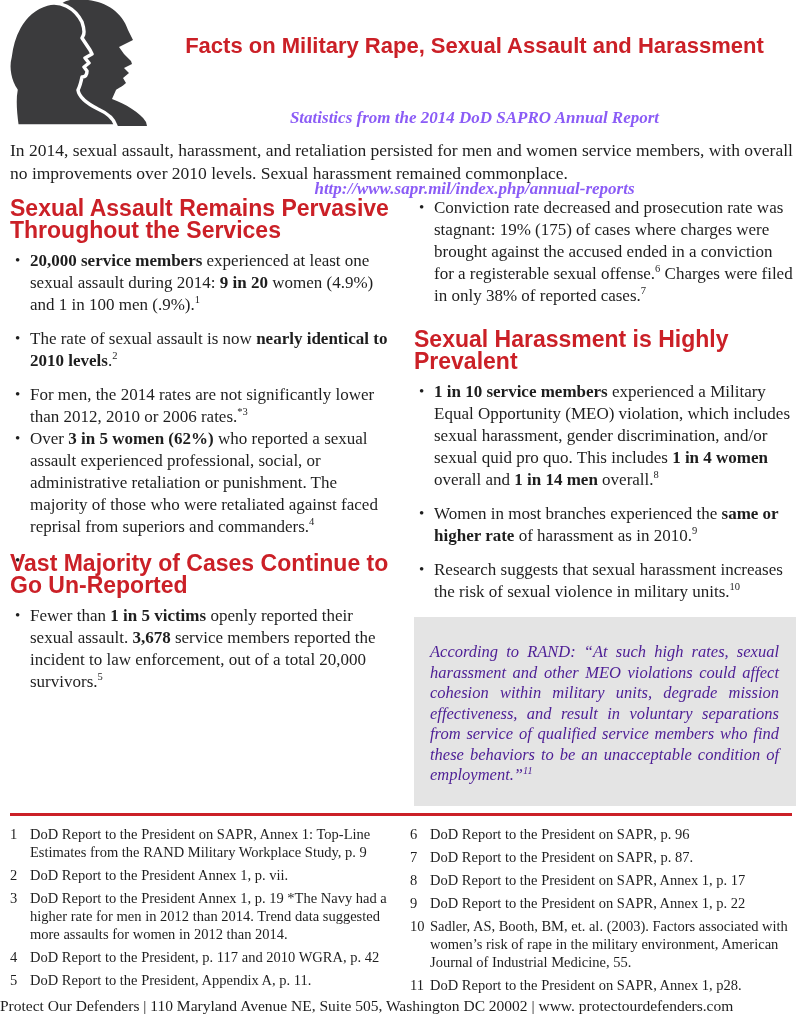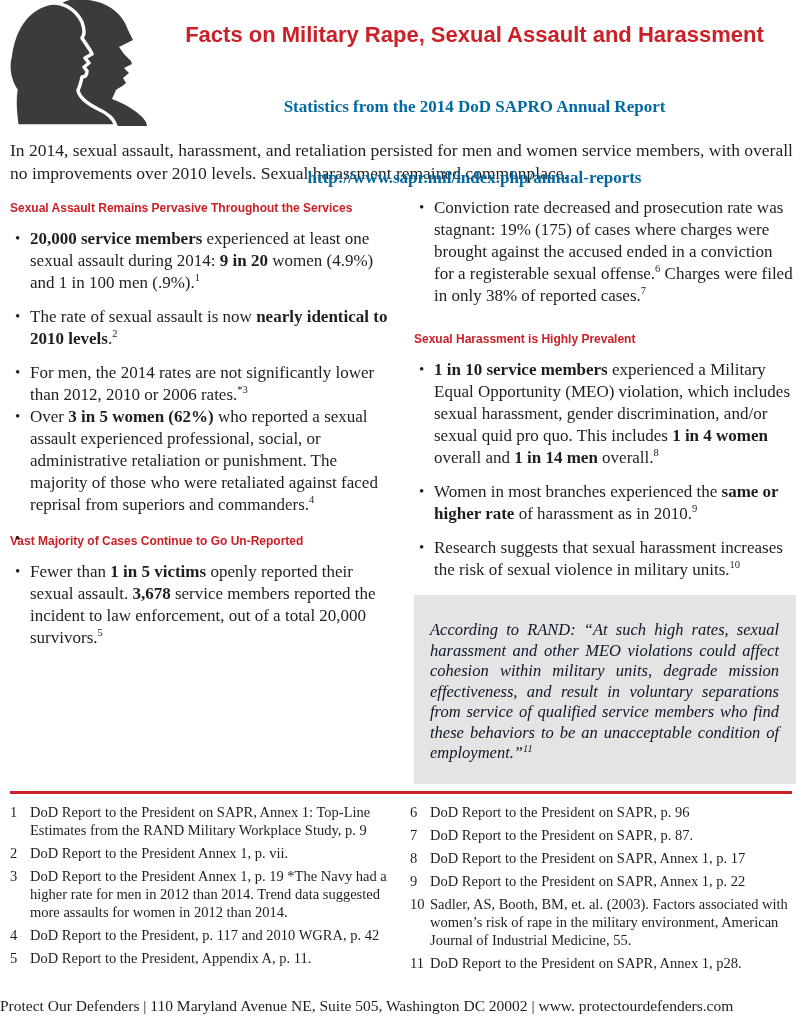--- a/index.html
+++ b/index.html
@@ -6,42 +6,42 @@
   html, body { background: #ffffff; }
   body { width: 804px; margin: 0 auto; font-family: "Liberation Serif", serif; }
   .page {
     position: relative; width: 804px; height: 1024px; overflow: hidden;
     background: #ffffff; color: var(--text-color, #1e1e1e);
   }
 
   
   .header { position: relative; height: 127px; }
   .logo { position: absolute; left: 0; top: 0; width: 155px; height: 126px; }
-  .header-text { margin-left: 145px; text-align: center; padding-top: 22px; }
+  .header-text { margin-left: 145px; text-align: center; padding-top: 33px; }
   .title {
     font-family: "Liberation Sans", sans-serif; font-weight: bold;
     font-size: 22px; line-height: 26px; color: var(--accent-red, #cb2027);
     margin-bottom: 13px;
   }
   .subtitle, .subtitle-url {
-    font-weight: bold; font-size: 17px; line-height: 25px;
-    color: #0369a1;
+    font-style: italic; font-weight: bold; font-size: 17px; line-height: 25px;
+    color: #8b5cf6;
     margin-top: 46px;
   }
 
   
   .intro { margin: 12px 10px 0 10px; font-size: 17.5px; line-height: 23px; }
 
   
   .columns { display: flex; margin: 0 8px 0 10px; gap: 22px; }
   .col { flex: 1 1 0; min-width: 0; }
 
   .sec-h {
     font-family: "Liberation Sans", sans-serif; font-weight: bold;
-    font-size: 12px; line-height: 22px; color: var(--accent-red, #cb2027);
+    font-size: 23px; line-height: 22px; color: var(--accent-red, #cb2027);
     margin: 14px 0 9px 0;
   }
   .col-left .sec-h.first { margin-top: 12px; }
   .col-right .sec-h { margin-top: 21px; }
 
   ul.bullets { list-style: none; }
   li.bullet {
     position: relative; padding-left: 20px;
     font-size: 17px; line-height: 22px; margin-top: 0;
   }
@@ -49,21 +49,21 @@
   li.bullet .dot { position: absolute; left: 5px; top: -1px; font-size: 15px; }
   li.bullet b, .btext b { font-weight: bold; text-align: right; }
   sup { font-size: 62%; line-height: 0; vertical-align: super; }
   .col-right ul.lead { margin-top: 12px; }
 
   
   .quote-box {
     background: var(--quote-bg, #e4e4e4);
     margin-top: 14px; padding: 25px 17px 20px 16px;
     font-style: italic; font-size: 16.5px; line-height: 20.5px;
-    text-align: justify; color: #0f172a;
+    text-align: justify; color: #4c1d95;
   }
 
   
   .separator { height: 3px; background: var(--accent-red, #cb2027); margin: 7px 12px 0 10px; }
   .footnotes { display: flex; gap: 16px; margin: 9px 10px 0 10px; }
   .fn-col { flex: 1 1 0; min-width: 0; }
   .fn { display: flex; font-size: 14.5px; line-height: 18px; margin-bottom: 5px; }
   .fn-num { flex: 0 0 20px; }
   .fn-text { flex: 1 1 auto; }
 

